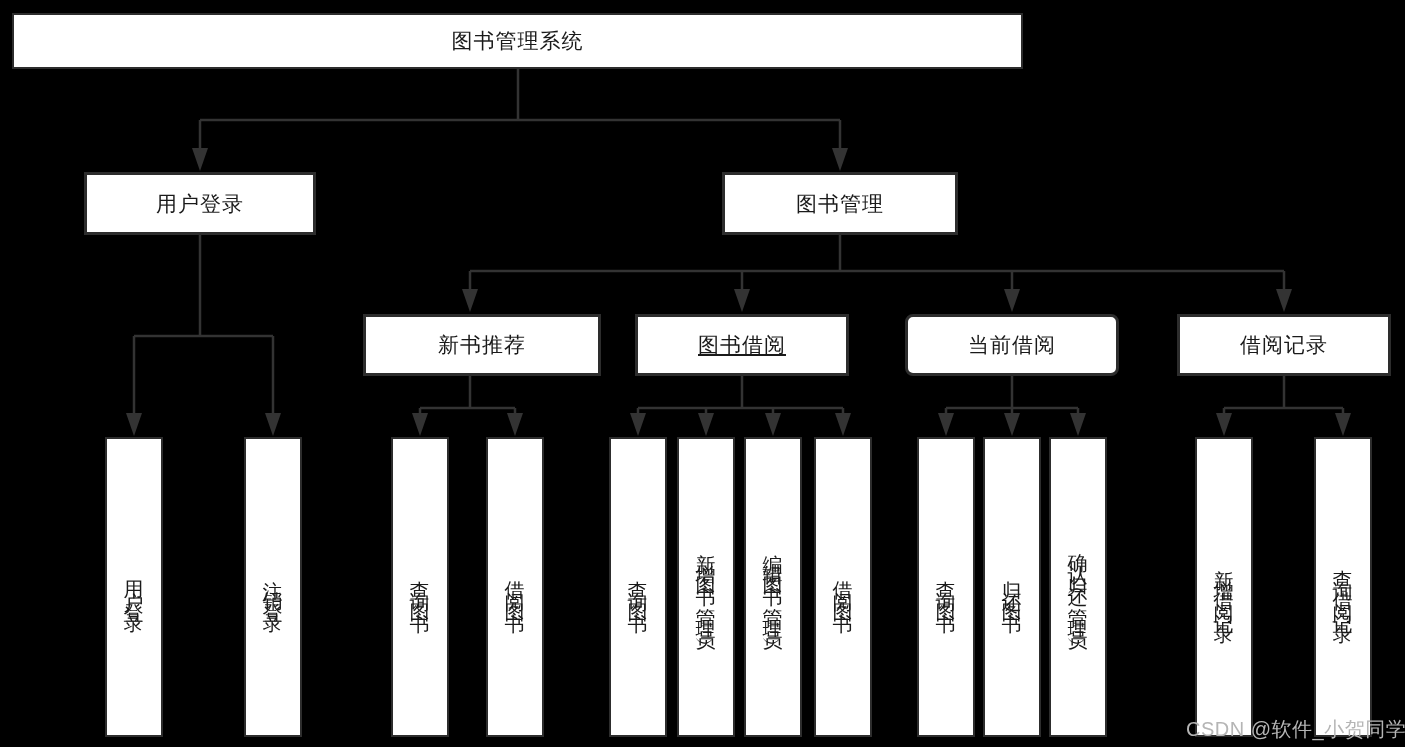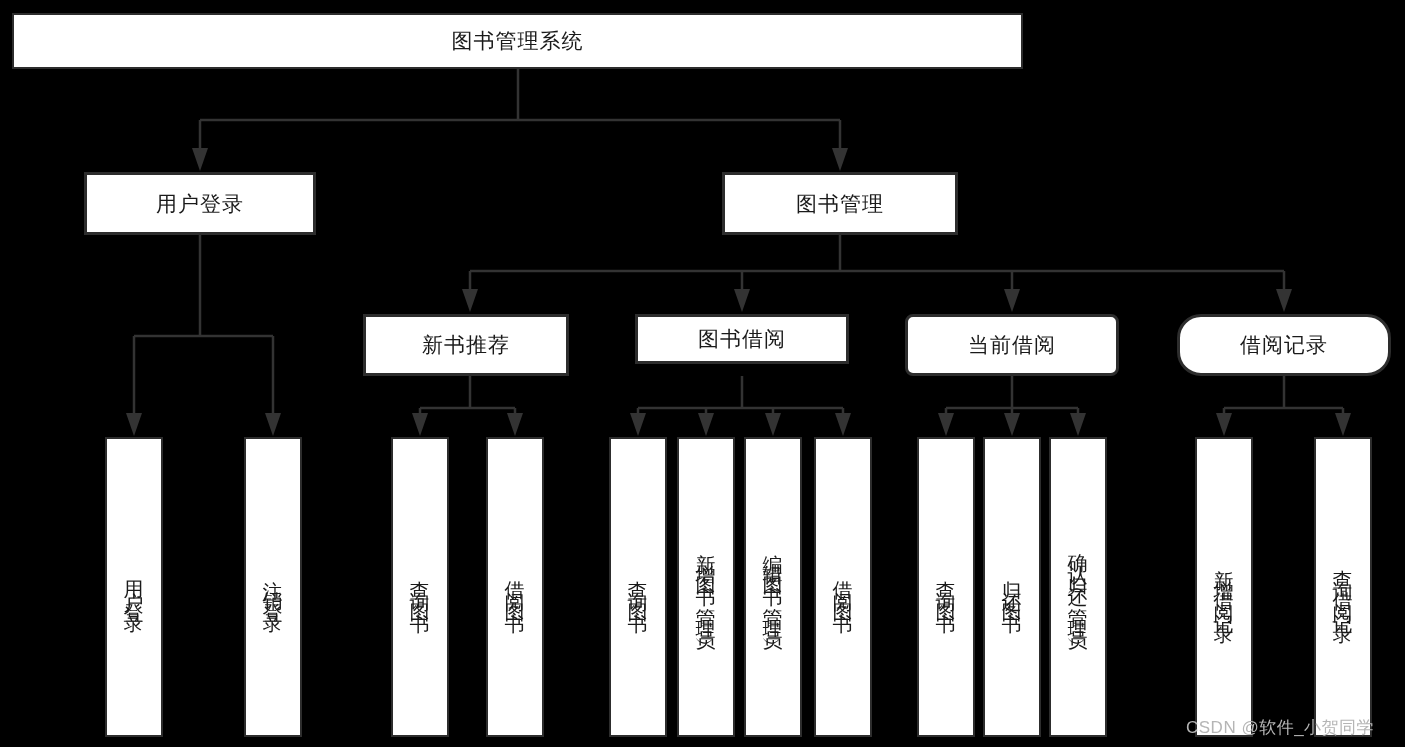--- a/index.html
+++ b/index.html
@@ -33,21 +33,21 @@
     writing-mode:vertical-rl;
     font-size:20px;
     letter-spacing:11px;
     line-height:1;
     z-index:2;
   }
   #watermark{
     position:absolute;
     left:1186px;top:716px;
     width:215px;
-    font-size:17px;
+    font-size:20px;
     color:#b5b5b5;
     letter-spacing:0.5px;
     white-space:nowrap;
     z-index:3;
   }
 </style>
 </head>
 <body>
 
 <div id="stage">
@@ -96,30 +96,30 @@
     <span>图书管理系统</span>
   </div>
 
   <div class="box" style="left:84px;top:172px;width:232px;height:63px;">
     <span>用户登录</span>
   </div>
   <div class="box" style="left:722px;top:172px;width:236px;height:63px;align-items:center;">
     <span>图书管理</span>
   </div>
 
-  <div class="box" style="left:363px;top:314px;width:206px;height:62px;">
+  <div class="box" style="left:363px;top:314px;width:238px;height:62px;">
     <span>新书推荐</span>
   </div>
-  <div class="box" style="left:635px;top:314px;width:214px;height:50px;">
+  <div class="box" style="left:635px;top:314px;width:214px;height:62px;text-decoration:underline;">
     <span>图书借阅</span>
   </div>
   <div class="box" style="left:905px;top:314px;width:214px;height:62px;border-radius:8px;">
     <span>当前借阅</span>
   </div>
-  <div class="box" style="left:1177px;top:314px;width:214px;height:62px;border-radius:24px;">
+  <div class="box" style="left:1177px;top:314px;width:214px;height:62px;">
     <span>借阅记录</span>
   </div>
 
   <div class="vbox" style="left:105px;top:437px;width:58px;height:300px;">
     <span>用户登录</span>
   </div>
   <div class="vbox" style="left:244px;top:437px;width:58px;height:300px;">
     <span>注销登录</span>
   </div>
 

